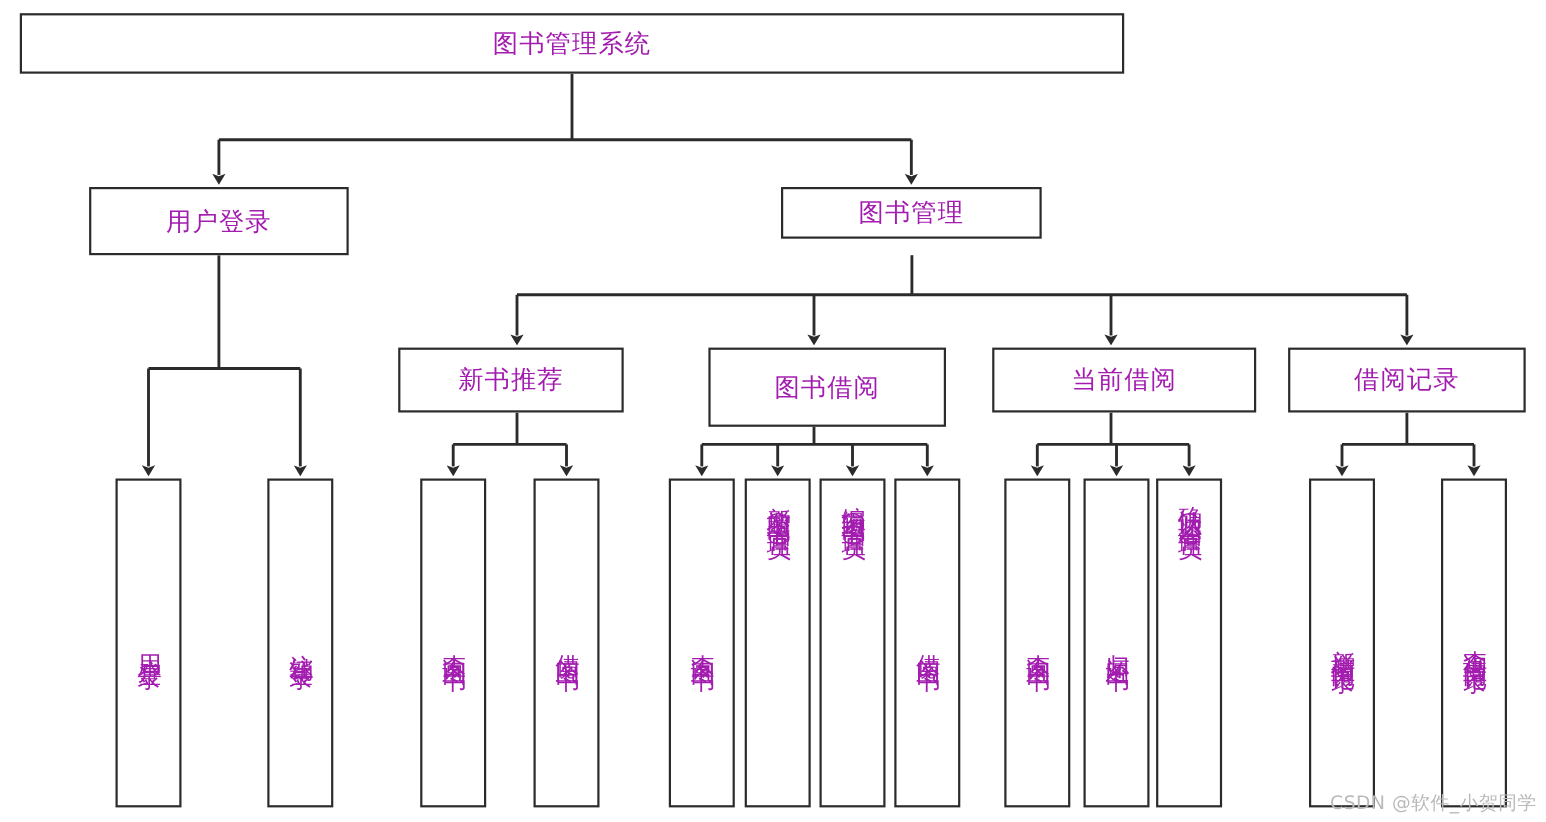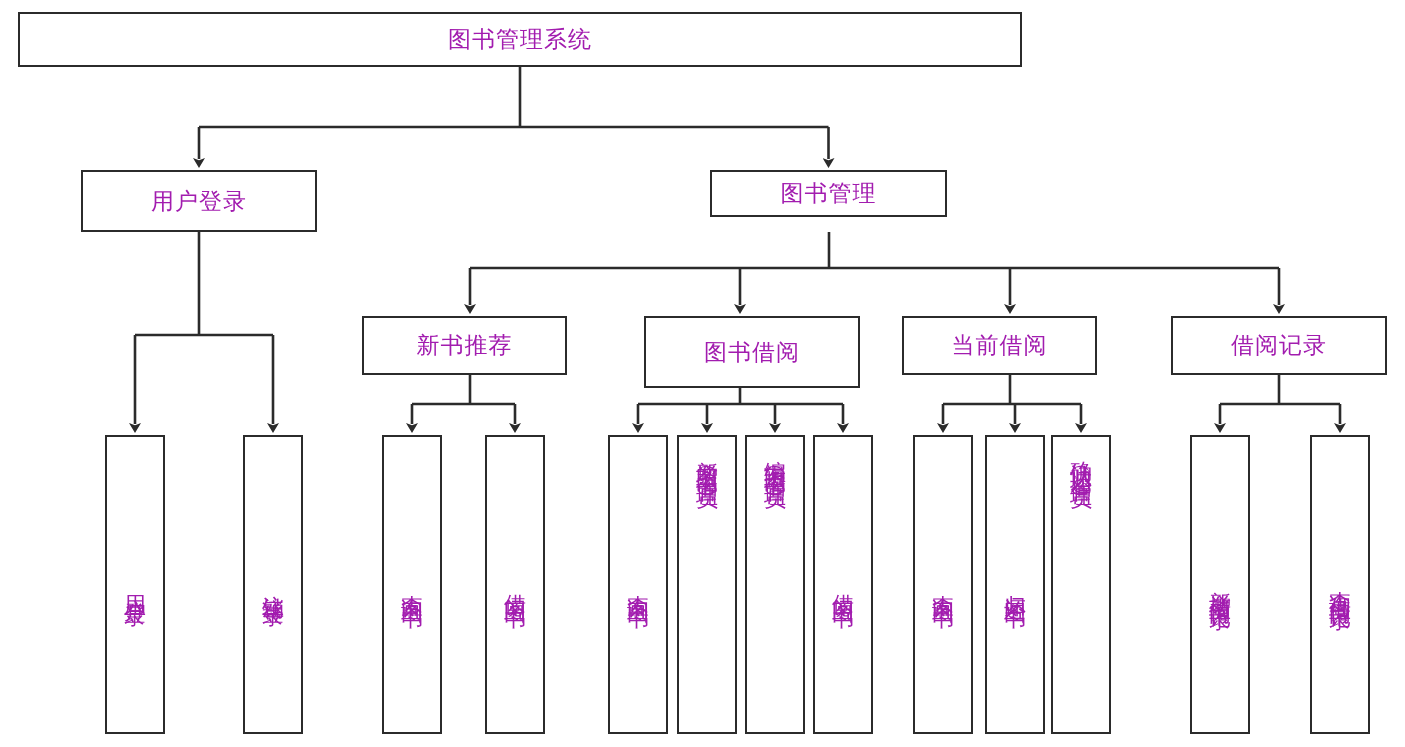--- a/index.html
+++ b/index.html
@@ -128,21 +128,21 @@
   <div class="node h mid" style="left: 710px; top: 170px; width: 237px; height: 47px;">
     <span class="label">图书管理</span>
   </div>
 
   <div class="node h mid" style="left: 362px; top: 316px; width: 205px; height: 59px;">
     <span class="label">新书推荐</span>
   </div>
   <div class="node h mid" style="left: 632px; top: 316px; width: 216px; height: 72px; margin-left: 12px;">
     <span class="label">图书借阅</span>
   </div>
-  <div class="node h mid" style="left: 902px; top: 316px; width: 195px; height: 59px;">
+  <div class="node h mid" style="left: 902px; top: 316px; width: 240px; height: 59px;">
     <span class="label">当前借阅</span>
   </div>
   <div class="node h mid" style="left: 1171px; top: 316px; width: 216px; height: 59px; text-align: center;">
     <span class="label">借阅记录</span>
   </div>
 
   <div class="node v mid" style="left: 105px; top: 435px; width: 60px; height: 299px;">
     <span class="label">用户登录</span>
   </div>
   <div class="node v mid" style="left: 243px; top: 435px; width: 60px; height: 299px;">
@@ -175,13 +175,14 @@
   <div class="node v" style="left: 1051px; top: 435px; width: 60px; height: 299px;">
     <span class="label">确认归还（管理员）</span>
   </div>
   <div class="node v mid" style="left: 1190px; top: 435px; width: 60px; height: 299px;">
     <span class="label">新增借阅记录</span>
   </div>
   <div class="node v mid" style="left: 1310px; top: 435px; width: 60px; height: 299px;">
     <span class="label">查询借阅记录</span>
   </div>
 
+  <div class="watermark">CSDN @软件_小贺同学</div>
 </div>
 
 </body></html>

